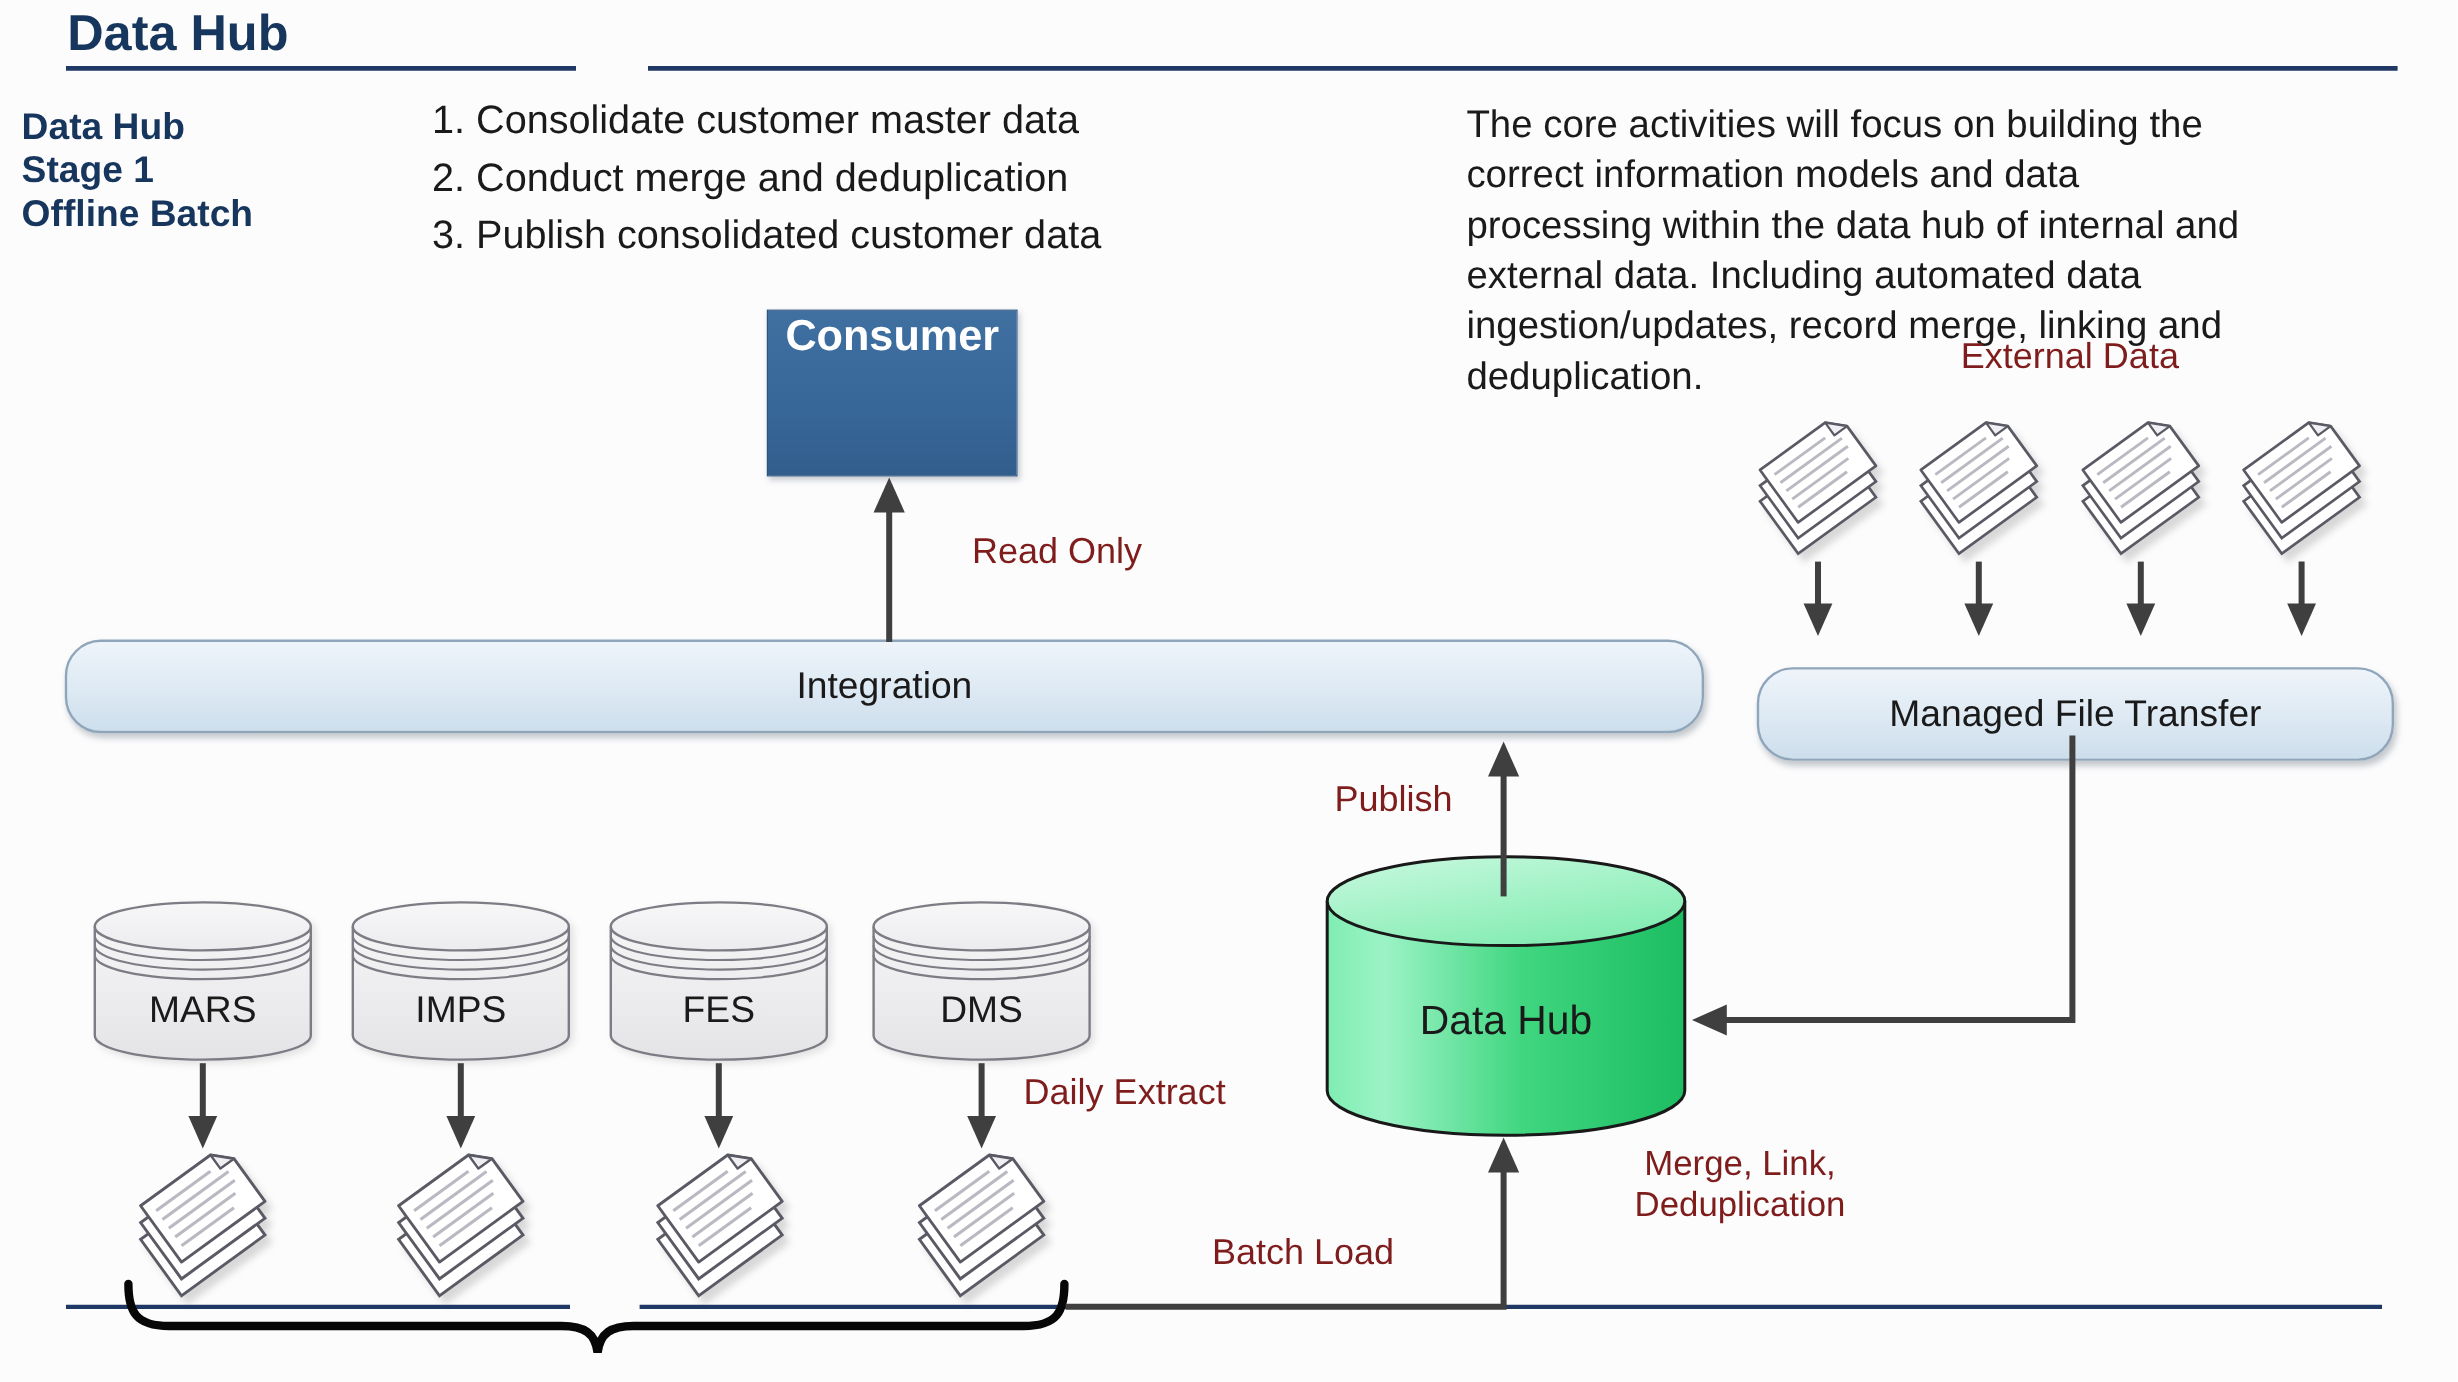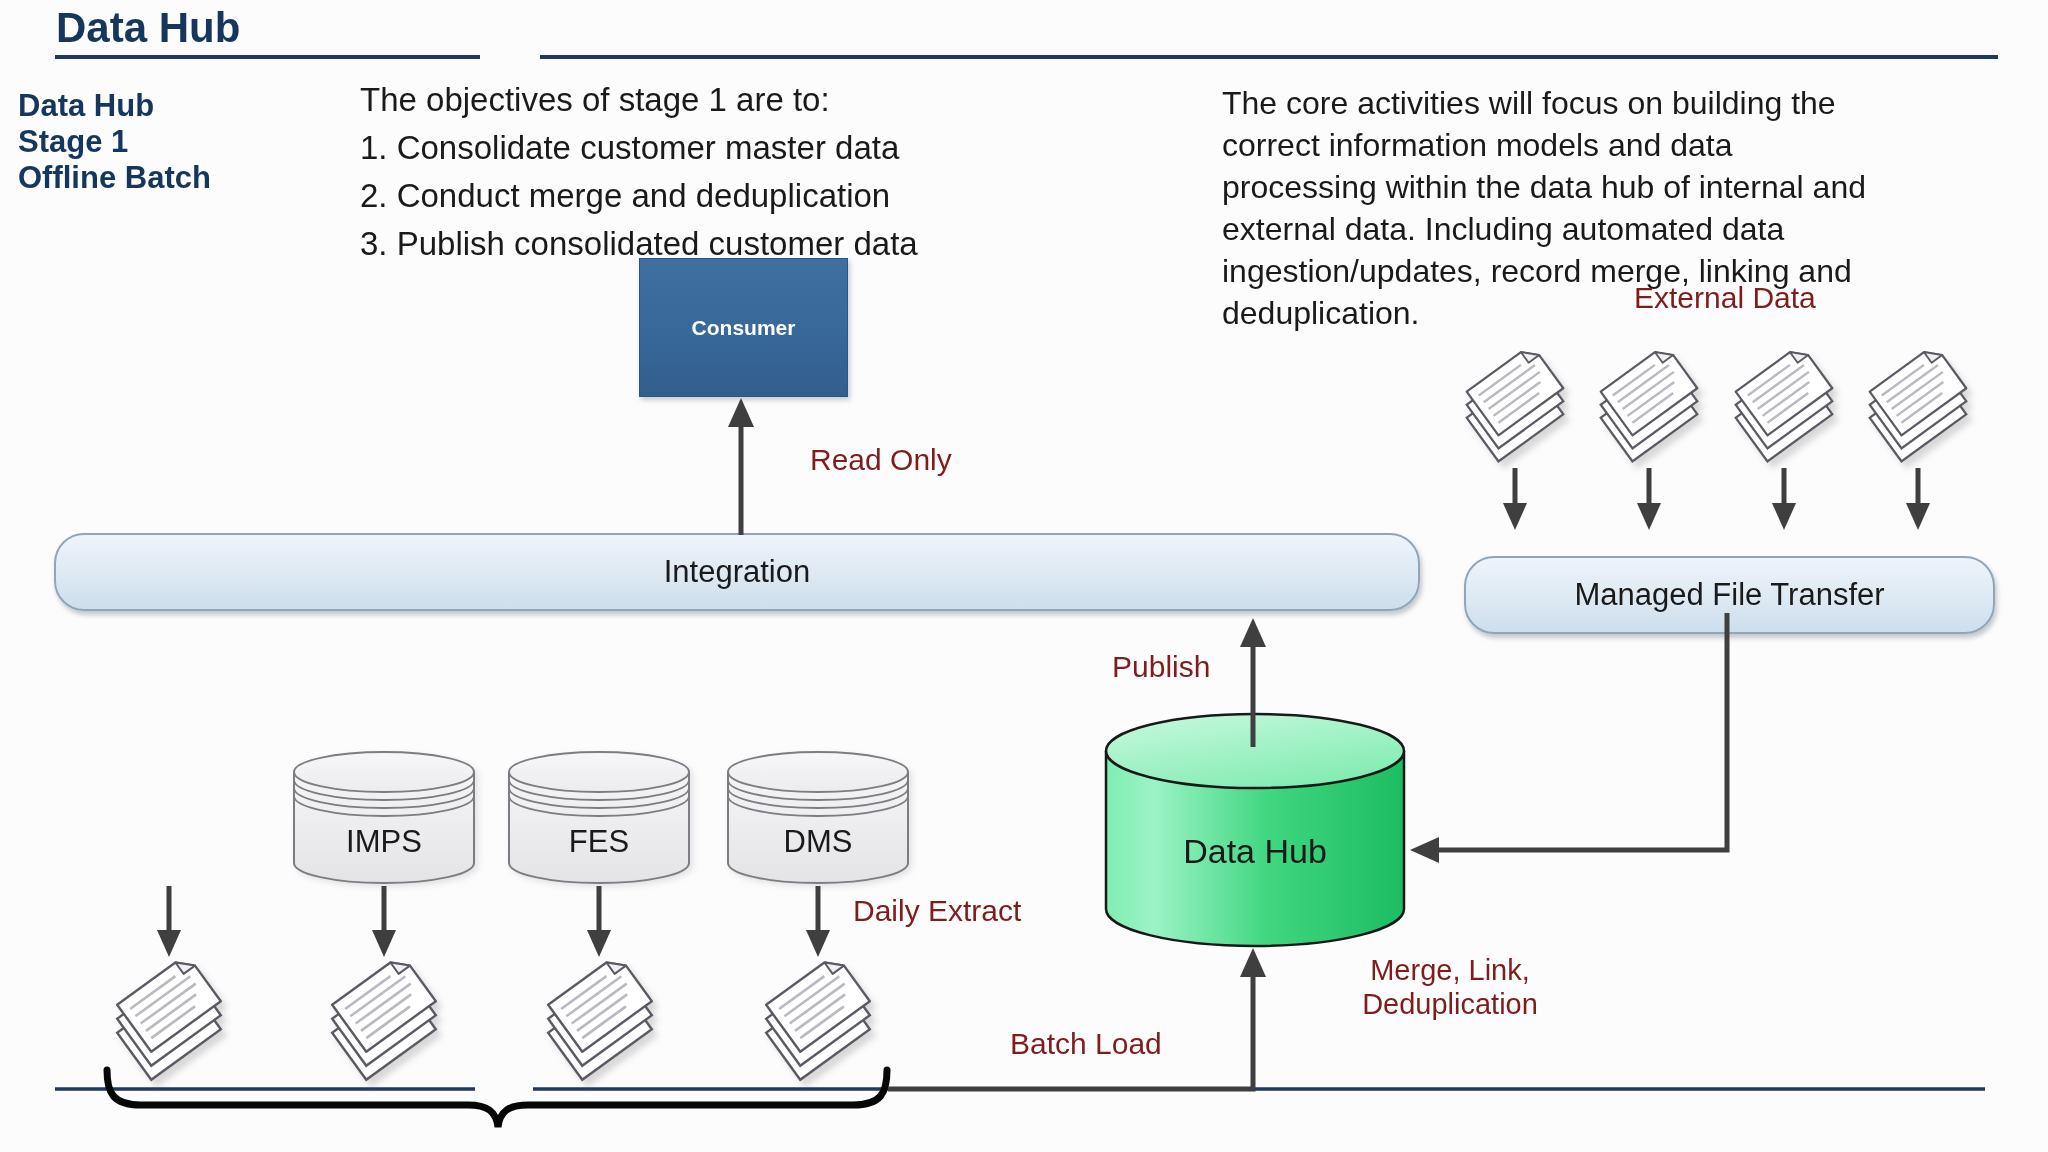--- a/index.html
+++ b/index.html
@@ -22,22 +22,22 @@
   .lbl-readonly{left:810px;top:443px;}
   .lbl-publish{left:1112px;top:650px;}
   .lbl-daily{left:853px;top:881px;margin-top:13px;}
   .lbl-batch{left:1010px;top:1027px;}
   .lbl-merge{left:1350px;top:953px;width:200px;text-align:center;font-size:29px;line-height:34px;}
 
   
   .consumer{
     left:639px;top:258px;width:207px;height:137px;z-index:1;
     background:linear-gradient(180deg,#3f70a0 0%,#38679a 55%,#325e8c 100%);
-    border:1px solid #2c5682;display:flex;align-items:center;justify-content:center;
-    color:#ffffff;font-size:21px;font-weight:bold;
+    border:1px solid #2c5682;display:flex;align-items:flex-start;justify-content:center;
+    color:#ffffff;font-size:36px;font-weight:bold;
     box-shadow:2px 3px 5px rgba(100,110,120,.35);
   }
 
   
   .bar{
     top:533px;height:78px;border-radius:30px;z-index:1;
     background:linear-gradient(180deg,#eef4fa 0%,#dde9f3 55%,#cddeec 100%);
     border:2px solid #8fa5b9;display:flex;align-items:center;justify-content:center;
     font-size:31px;box-shadow:2px 4px 5px rgba(110,120,130,.4);box-sizing:border-box;
   }
@@ -112,21 +112,20 @@
 
   
   <div class="abs title nowrap">Data Hub</div>
   <div class="abs subtitle">
     <div class="nowrap">Data Hub</div>
     <div class="nowrap">Stage 1</div>
     <div class="nowrap">Offline Batch</div>
   </div>
 
   <div class="abs objectives">
-    <div class="nowrap">The objectives of stage 1 are to:</div>
     <div class="nowrap">1. Consolidate customer master data</div>
     <div class="nowrap">2. Conduct merge and deduplication</div>
     <div class="nowrap">3. Publish consolidated customer data</div>
   </div>
 
   <div class="abs description">
     <div class="nowrap">The core activities will focus on building the</div>
     <div class="nowrap">correct information models and data</div>
     <div class="nowrap">processing within the data hub of internal and</div>
     <div class="nowrap">external data. Including automated data</div>
@@ -141,20 +140,30 @@
 
   <div class="abs bar bar-integration">
     <span>Integration</span>
   </div>
 
   <div class="abs bar bar-mft">
     <span>Managed File Transfer</span>
   </div>
 
   
+  <div class="abs src-cyl" style="left:77px">
+    <svg width="184" height="136" viewBox="0 0 184 136">
+      <path d="M2 22 L2 113 A90 20 0 0 0 182 113 L182 22" fill="url(#gradSrc)" stroke="#7c7c84" stroke-width="2"></path>
+      <path d="M2 46 A90 20 0 0 0 182 46" fill="none" stroke="#7c7c84" stroke-width="1.8"></path>
+      <path d="M2 38 A90 20 0 0 0 182 38" fill="none" stroke="#7c7c84" stroke-width="1.8"></path>
+      <path d="M2 30 A90 20 0 0 0 182 30" fill="none" stroke="#7c7c84" stroke-width="1.8"></path>
+      <ellipse cx="92" cy="22" rx="90" ry="20" fill="url(#gradSrcTop)" stroke="#7c7c84" stroke-width="2"></ellipse>
+    </svg>
+    <div class="src-label">MARS</div>
+  </div>
   <div class="abs src-cyl" style="left:292px">
     <svg width="184" height="136" viewBox="0 0 184 136">
       <path d="M2 22 L2 113 A90 20 0 0 0 182 113 L182 22" fill="url(#gradSrc)" stroke="#7c7c84" stroke-width="2"></path>
       <path d="M2 46 A90 20 0 0 0 182 46" fill="none" stroke="#7c7c84" stroke-width="1.8"></path>
       <path d="M2 38 A90 20 0 0 0 182 38" fill="none" stroke="#7c7c84" stroke-width="1.8"></path>
       <path d="M2 30 A90 20 0 0 0 182 30" fill="none" stroke="#7c7c84" stroke-width="1.8"></path>
       <ellipse cx="92" cy="22" rx="90" ry="20" fill="url(#gradSrcTop)" stroke="#7c7c84" stroke-width="2"></ellipse>
     </svg>
     <div class="src-label">IMPS</div>
   </div>

